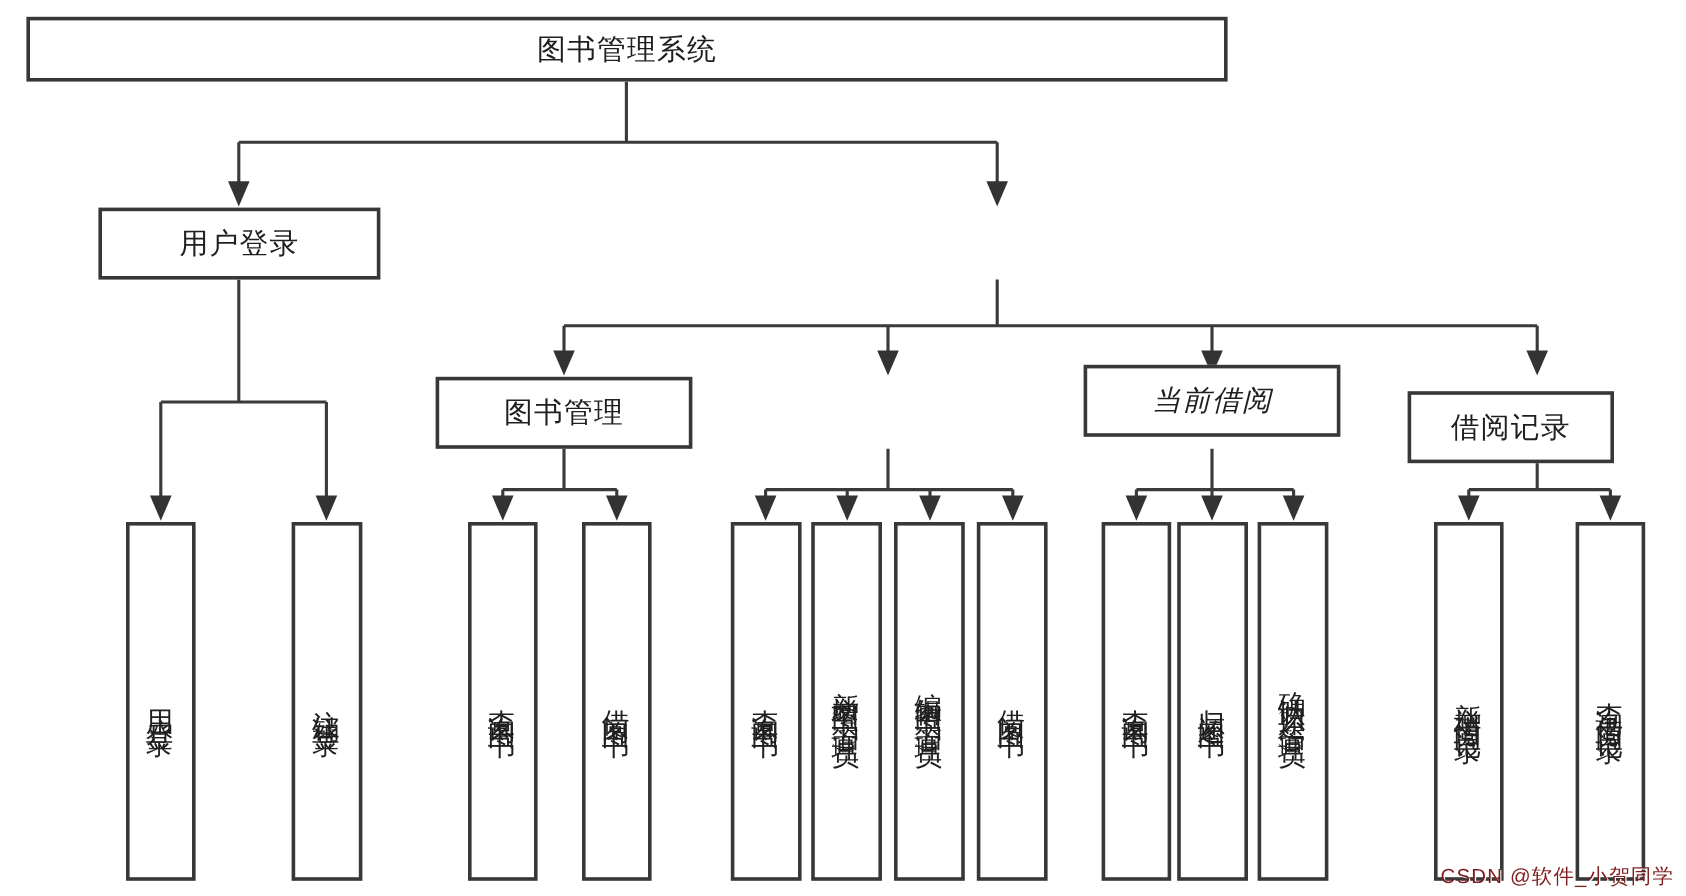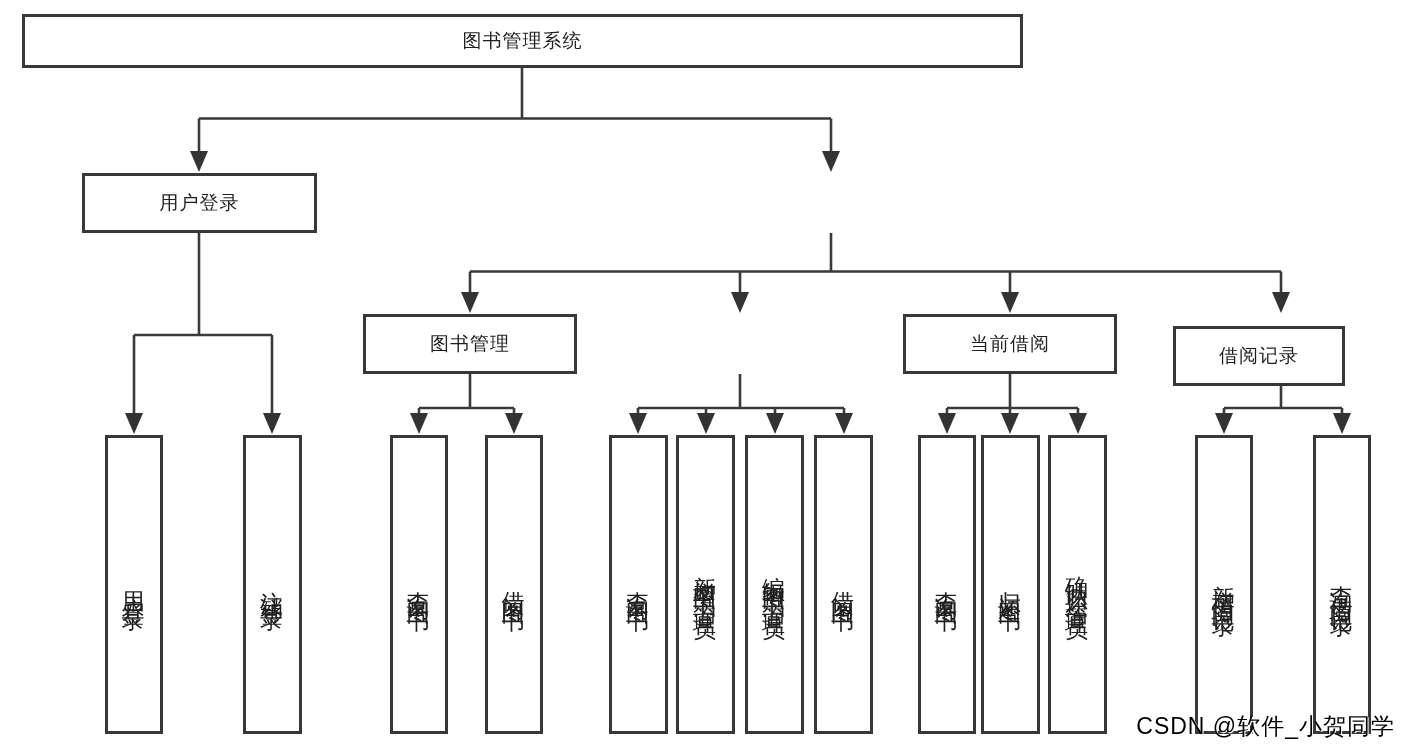--- a/index.html
+++ b/index.html
@@ -30,37 +30,37 @@
   .node {
     position: absolute;
     box-sizing: border-box;
     background: #ffffff;
     border: 3px solid #383838;
     color: #1f1f1f;
     display: flex;
     align-items: center;
     justify-content: center;
     z-index: 1;
-    font-size: 19px;
+    font-size: 24px;
     letter-spacing: 2px;
     white-space: nowrap;
   }
   .node.h { letter-spacing: 1px; }
   .node.v {
     writing-mode: vertical-rl;
     text-orientation: mixed;
     letter-spacing: 6px;
     font-size: 23px;
   }
   .watermark {
     position: absolute;
     right: 10px;
     bottom: 5px;
-    font-size: 23px;
-    color: #000000;
+    font-size: 17px;
+    color: #7f1d1d;
     text-shadow: 1px 1px 0 #ffffff;
     letter-spacing: 1px;
     z-index: 2;
     pointer-events: none;
   }
 </style>
 </head>
 <body>
 
 <div class="canvas">
@@ -100,21 +100,21 @@
     <polygon class="arrow" points="1078,434 1069,413 1087,413"></polygon>
     <polygon class="arrow" points="1224,434 1215,413 1233,413"></polygon>
     <polygon class="arrow" points="1342,434 1333,413 1351,413"></polygon>
   </svg>
 
   <div class="node h" style="left:22px; top:14px; width:1001px; height:54px;">图书管理系统</div>
 
   <div class="node h" style="left:82px; top:173px; width:235px; height:60px;">用户登录</div>
 
   <div class="node h" style="left:363px; top:314px; width:214px; height:60px;">图书管理</div>
-  <div class="node h" style="left:903px; top:314px; width:214px; height:60px;">当前借阅</div>
+  <div class="node h" style="left:903px; top:304px; width:214px; height:60px;font-style:italic;">当前借阅</div>
   <div class="node h" style="left:1173px; top:314px; width:172px; height:60px;margin-top:12px;">借阅记录</div>
 
   <div class="node v" style="left:105px; top:435px; width:58px; height:299px;">用户登录</div>
   <div class="node v" style="left:243px; top:435px; width:59px; height:299px;">注销登录</div>
 
   <div class="node v" style="left:390px; top:435px; width:58px; height:299px;">查询图书</div>
   <div class="node v" style="left:485px; top:435px; width:58px; height:299px;">借阅图书</div>
 
   <div class="node v" style="left:609px; top:435px; width:59px; height:299px;">查询图书</div>
   <div class="node v" style="left:676px; top:435px; width:59px; height:299px;">新增图书（管理员）</div>

